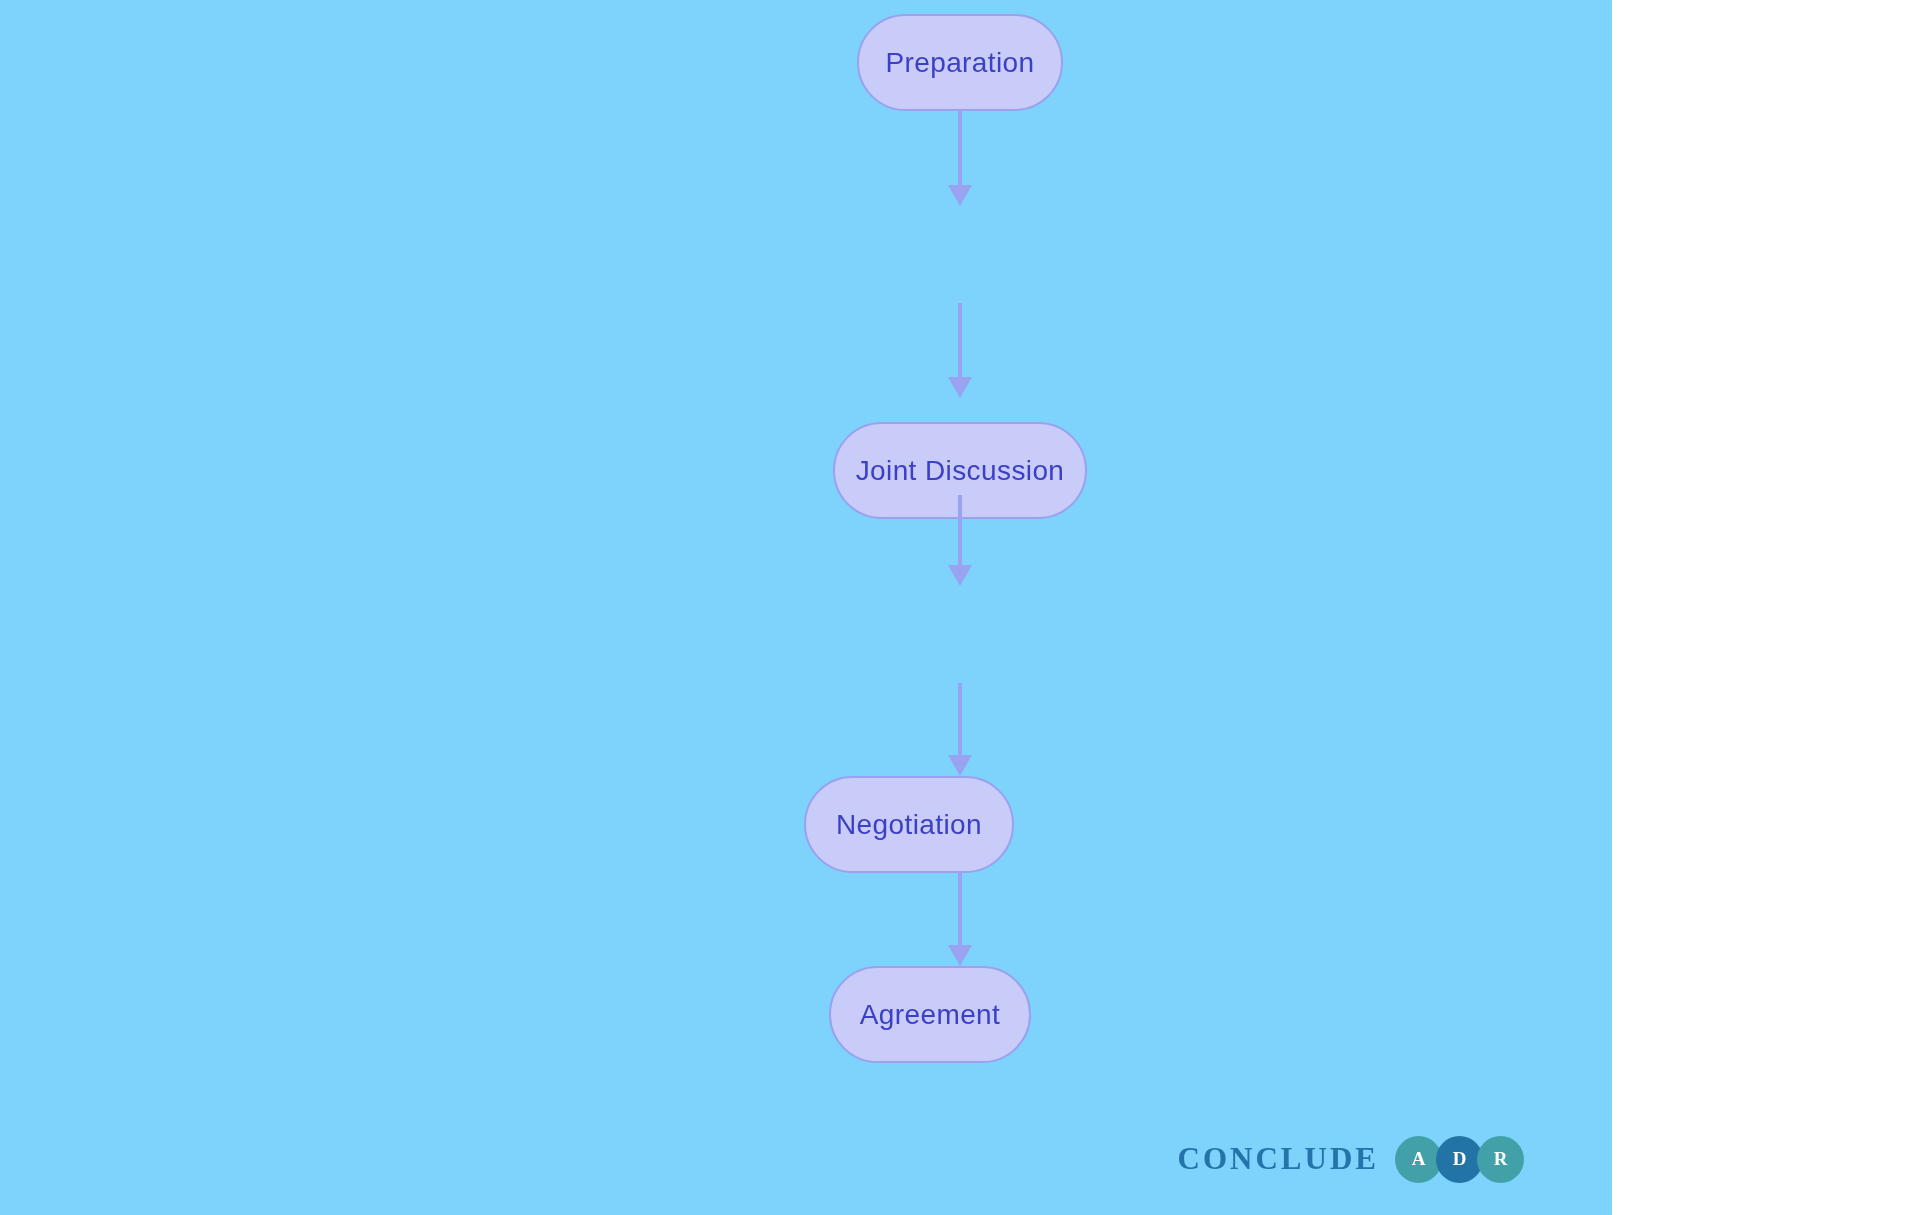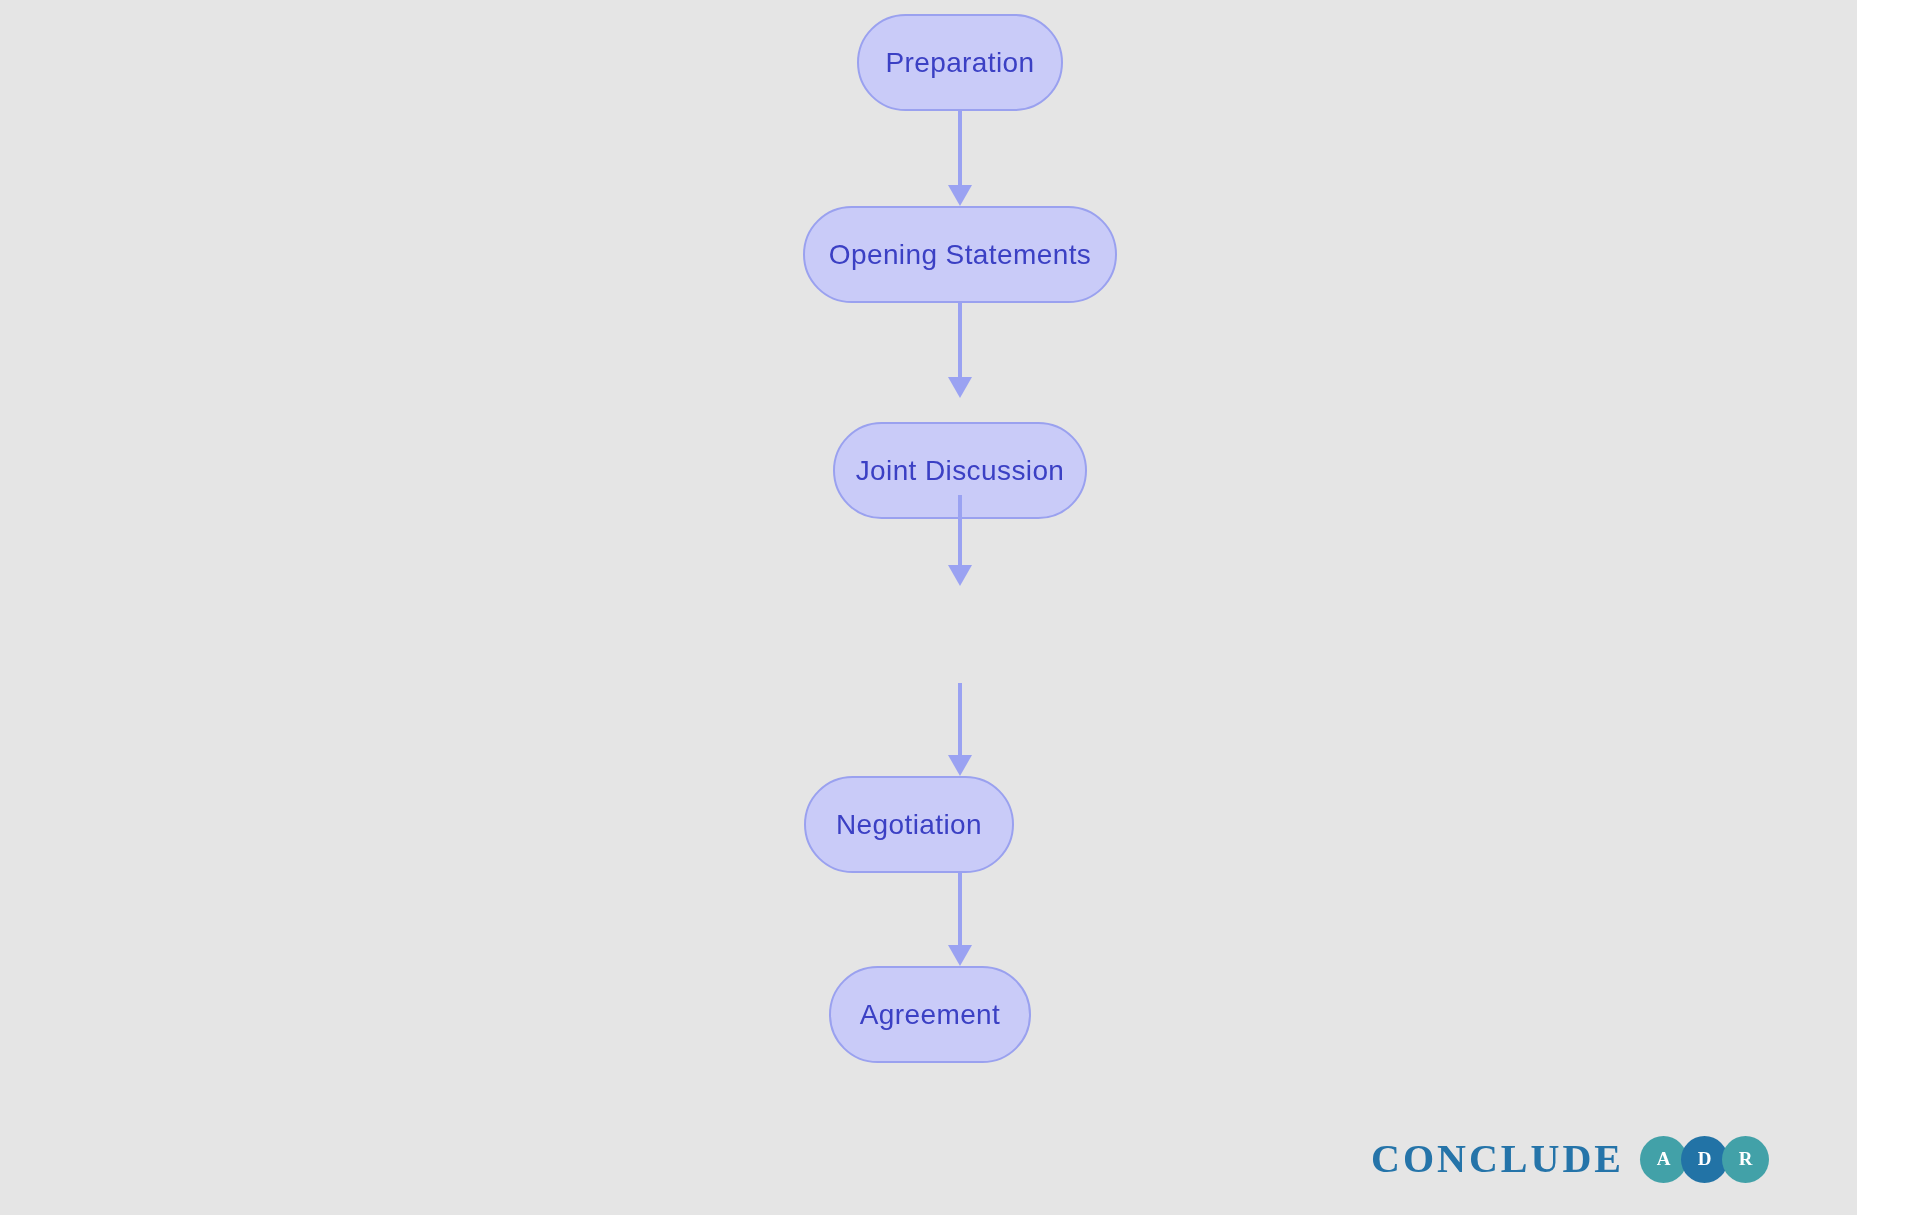--- a/index.html
+++ b/index.html
@@ -3,23 +3,23 @@
 <meta charset="utf-8">
 <style>
   html, body {
     margin: 0;
     padding: 0;
     background: #ffffff;
     font-family: "Liberation Sans", sans-serif;
   }
   .canvas {
     position: relative;
-    width: 1857px;
+    width: 1612px;
     height: 1215px;
-    background: #e5e5e5;
+    background: #7dd3fc;
     overflow: hidden;
   }
 
   
   .flow-node {
     position: absolute;
     height: 97px;
     border-radius: 48.5px;
     background: #c9cbf8;
     border: 2px solid #9aa1ef;
@@ -73,21 +73,21 @@
   .brand {
     position: absolute;
     top: 1133px;
     right: 88px;
     display: flex;
     align-items: center;
   }
   .brand-wordmark {
     font-family: "Liberation Serif", serif;
     font-weight: bold;
-    font-size: 40px;
+    font-size: 31px;
     letter-spacing: 3px;
     color: #2574a9;
     margin-right: 16px;
     line-height: 52px;
   }
   .brand-badges {
     display: flex;
     align-items: center;
   }
   .badge-circle {
@@ -113,23 +113,20 @@
 
   <div class="flow-node node-1">
     <span>Preparation</span>
   </div>
 
   <div class="flow-arrow arrow-1">
     <span class="shaft"></span>
     <span class="head"></span>
   </div>
 
-  <div class="flow-node node-2">
-    <span>Opening Statements</span>
-  </div>
 
   <div class="flow-arrow arrow-2">
     <span class="shaft"></span>
     <span class="head"></span>
   </div>
 
   <div class="flow-node node-3">
     <span>Joint Discussion</span>
   </div>
 

